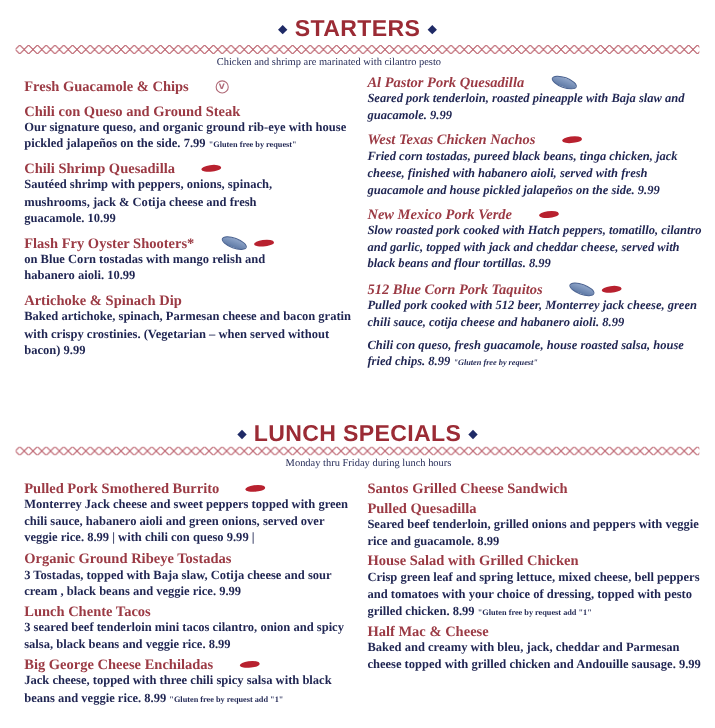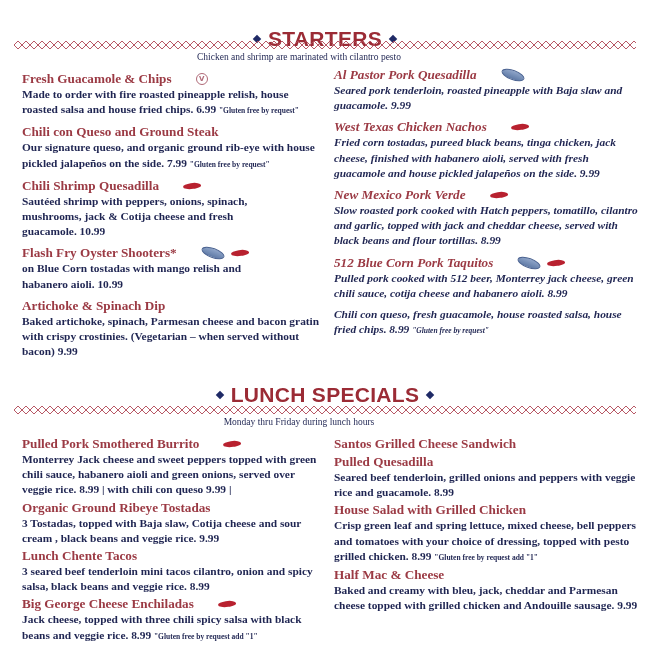--- a/index.html
+++ b/index.html
@@ -15,21 +15,21 @@
   .item-desc { font-family: "Liberation Serif", serif; font-weight: bold; font-size: 11.4px; color: #1f2552; line-height: 15.2px; }
   .gf { font-size: 7.5px; font-weight: bold; }
   .icons { display: inline-flex; align-items: center; gap: 6px; }
   .chili { display: inline-block; width: 18px; height: 6px; background: #b8212f; border-radius: 50% 60% 40% 60%; transform: rotate(-8deg); }
   .surf { display: inline-block; width: 22px; height: 8px; background: linear-gradient(#8fa5c9, #5f7aa6); border-radius: 50%; transform: rotate(20deg); border: 1px solid #4b6391; }
   .veg { display: inline-block; width: 10px; height: 10px; border: 1px solid #b06a78; border-radius: 50%; font-size: 7px; line-height: 10px; text-align: center; color: #b06a78; font-family: "DejaVu Sans", sans-serif; font-weight: bold; }
 </style>
 </head>
 <body>
 
-<div class="section-head" style="top:15px;margin-top:12px;">
+<div class="section-head" style="top:15px;">
   <span class="section-title">
     <span class="diamond"></span>
     <span>STARTERS</span>
     <span class="diamond"></span>
   </span>
 </div>
 <svg class="zigzag" style="top:41px; left:14px; width:622px;" viewBox="0 0 622 8" preserveAspectRatio="none">
   <pattern id="zz" width="8" height="8" patternUnits="userSpaceOnUse">
       <path d="M0 4 L4 0 L8 4 L4 8 Z" fill="none" stroke="#b04553" stroke-width="0.9"></path>
     </pattern>
@@ -38,21 +38,20 @@
 <div class="subnote" style="top:52px;">Chicken and shrimp are  marinated with cilantro pesto</div>
 
 <div class="col" style="left:22px; top:71px;">
   <div class="item">
     <div class="item-name">
         <span>Fresh Guacamole &amp; Chips</span>
         <span class="icons">
           <span class="veg">V</span>
         </span>
       </div>
-    <div class="item-desc"><span>Made to order with fire roasted pineapple relish, house roasted salsa and house fried chips. 6.99</span> <span class="gf">"Gluten free by request"</span></div>
   </div>
   <div class="item">
     <div class="item-name">
         <span>Chili con Queso and Ground Steak</span>
       </div>
     <div class="item-desc"><span>Our signature queso, and organic ground rib-eye with house pickled jalapeños on the side. 7.99</span> <span class="gf">"Gluten free by request"</span></div>
   </div>
   <div class="item">
     <div class="item-name">
         <span>Chili Shrimp Quesadilla</span>
@@ -126,21 +125,21 @@
 <div class="section-head" style="top:383px;">
   <span class="section-title">
     <span class="diamond"></span>
     <span>LUNCH SPECIALS</span>
     <span class="diamond"></span>
   </span>
 </div>
 <svg class="zigzag" style="top:406px; left:14px; width:622px;" viewBox="0 0 622 8" preserveAspectRatio="none">
   <rect width="622" height="8" fill="url(#zz)"></rect>
 </svg>
-<div class="subnote" style="top:417px;">Monday thru Friday during lunch hours</div>
+<div class="subnote" style="top:417px;padding-left:36px;">Monday thru Friday during lunch hours</div>
 
 <div class="col" style="left:22px; top:436px;">
   <div class="item" style="margin-bottom:2px;">
     <div class="item-name">
         <span>Pulled Pork Smothered Burrito</span>
         <span class="icons">
           <span class="chili"></span>
         </span>
       </div>
     <div class="item-desc"><span>Monterrey Jack cheese and sweet peppers topped with green chili sauce, habanero aioli and green onions, served over veggie rice. 8.99 | with chili con queso 9.99 |</span></div>

